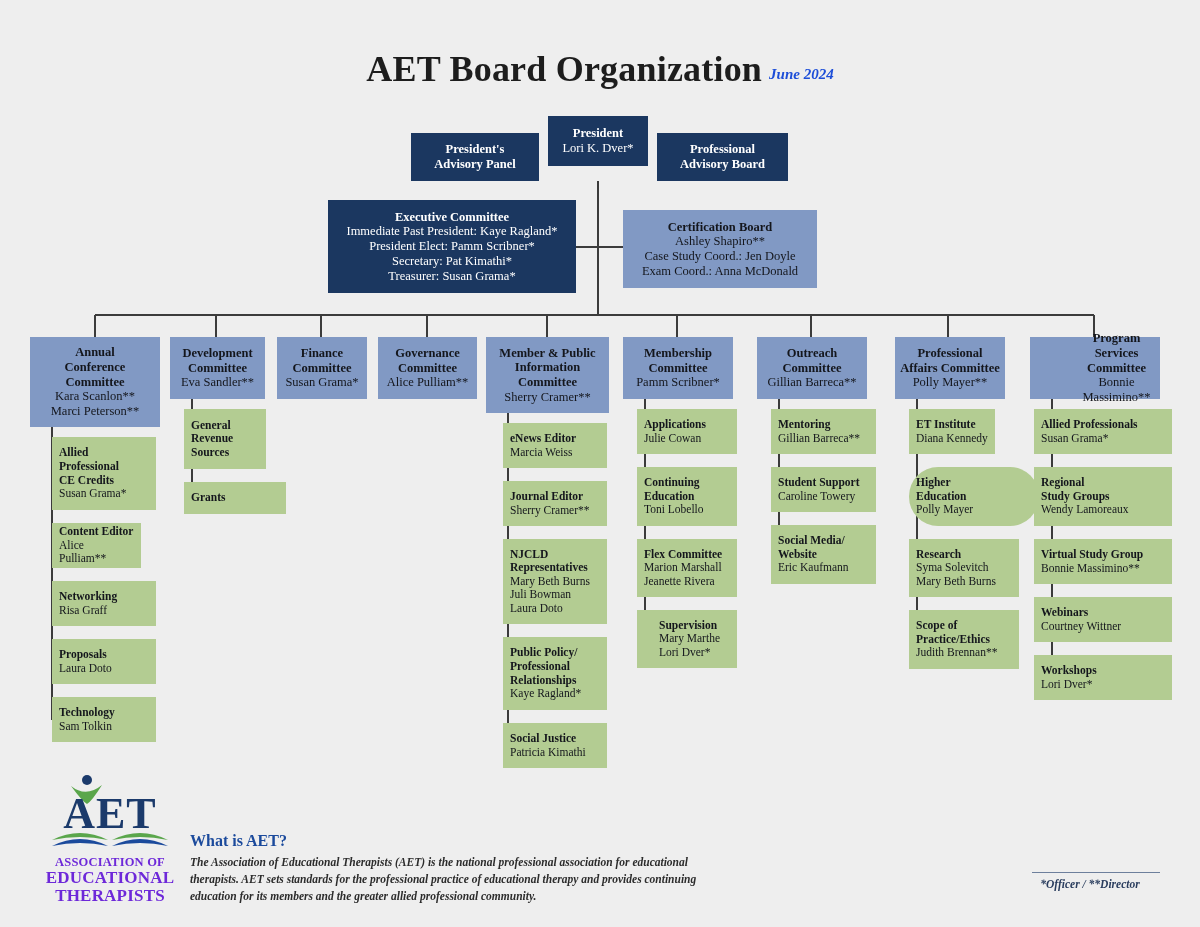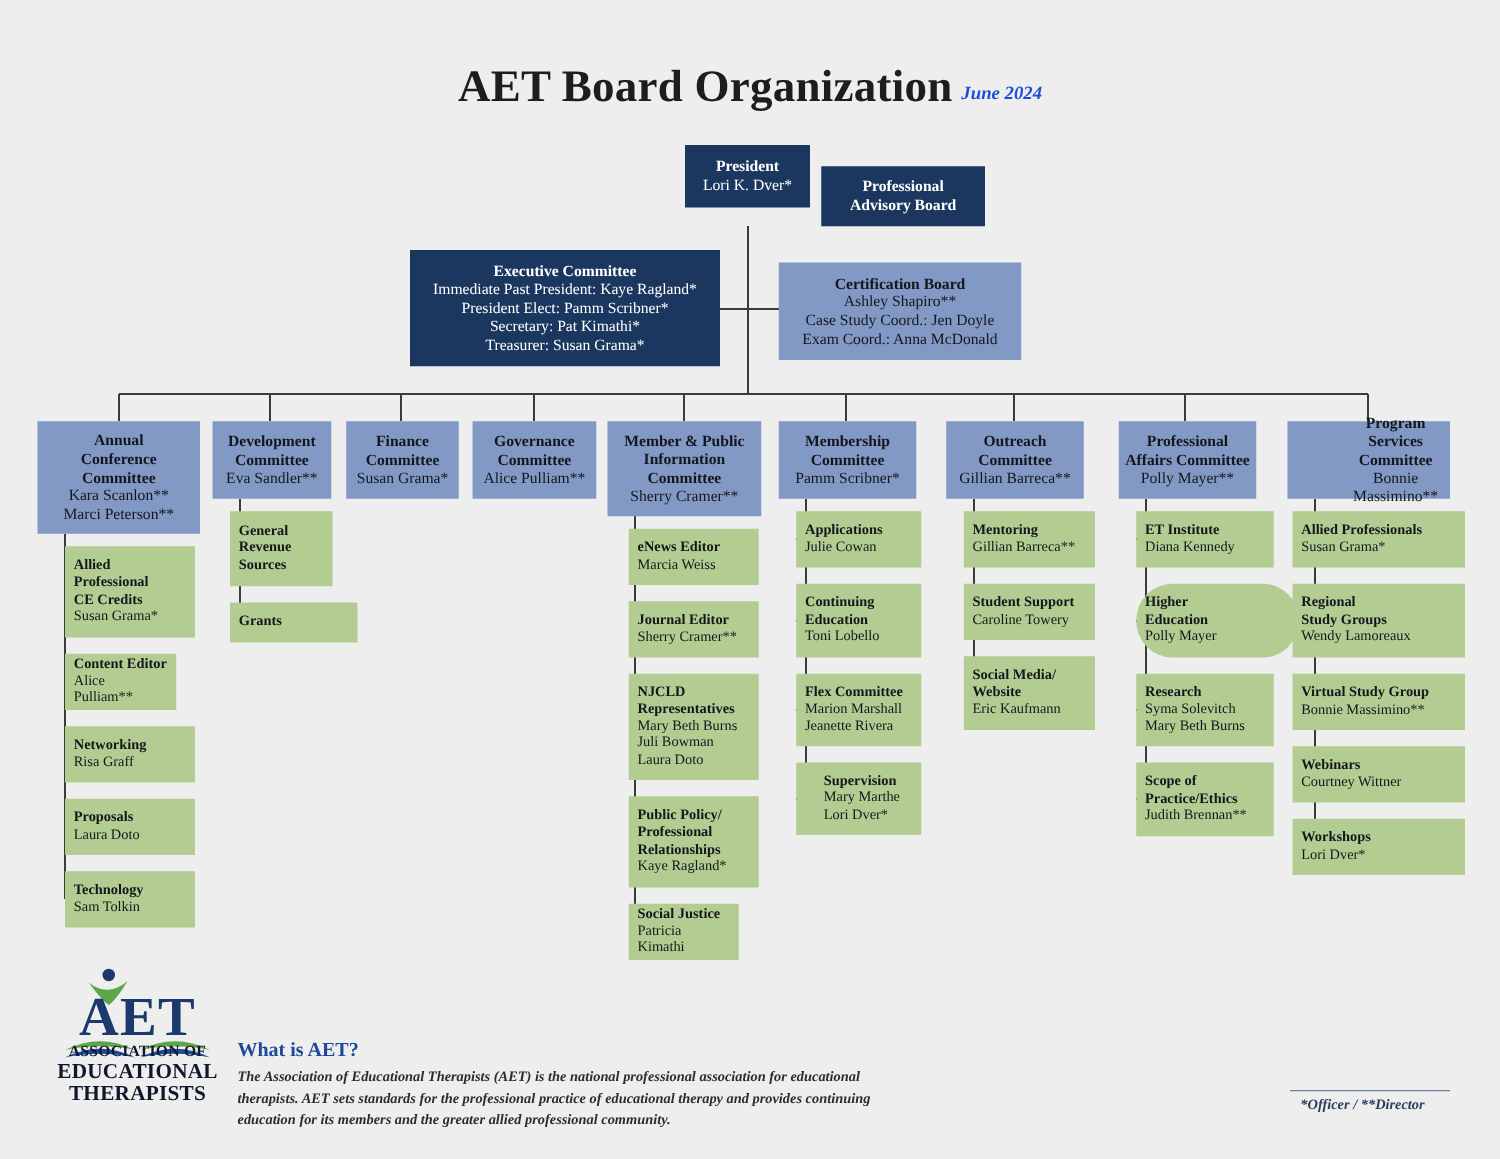--- a/index.html
+++ b/index.html
@@ -106,24 +106,24 @@
   .logo-wrap {
     position: absolute;
     left: 40px;
     top: 772px;
     width: 140px;
     height: 130px;
   }
   .logo-text {
     position: absolute;
     left: 0;
-    top: 63px;
+    top: 84px;
     width: 140px;
     text-align: center;
-    color: #0f172a;
+    color: #6d28d9;
     line-height: 1.06;
   }
   .logo-l1 { font-size: 12.5px; font-weight: bold; letter-spacing: 0.2px; }
   .logo-l2 { font-size: 17px; font-weight: bold; letter-spacing: 0.2px; }
   .logo-l3 { font-size: 17px; font-weight: bold; letter-spacing: 0.2px; }
 
   .about {
     position: absolute;
     left: 190px;
     top: 832px;
@@ -223,20 +223,23 @@
         <line x1="917" y1="399" x2="917" y2="639.5"></line>
         <line x1="1052" y1="431.5" x2="1034" y2="431.5"></line>
         <line x1="1052" y1="496.5" x2="1034" y2="496.5"></line>
         <line x1="1052" y1="561.5" x2="1034" y2="561.5"></line>
         <line x1="1052" y1="619.5" x2="1034" y2="619.5"></line>
         <line x1="1052" y1="677.5" x2="1034" y2="677.5"></line>
         <line x1="1052" y1="399" x2="1052" y2="677.5"></line>
       </g>
   </svg>
 
+  <div class="box navy" style="left:411px; top:133px; width:128px; height:48px;">
+    <span class="bt">President's<br>Advisory Panel</span>
+  </div>
 
   <div class="box navy" style="left:548px; top:116px; width:100px; height:50px;">
     <span class="bt">President</span>
     <span class="bn">Lori K. Dver*</span>
   </div>
 
   <div class="box navy" style="left:657px; top:133px; width:131px; height:48px;">
     <span class="bt">Professional<br>Advisory Board</span>
   </div>
 
@@ -314,21 +317,21 @@
       <div class="box green" style="left: 503px; top: 539px; width: 104px; height: 85px;">
         <span class="bt">NJCLD<br>Representatives</span>
         <span class="bn">Mary Beth Burns</span>
         <span class="bn">Juli Bowman</span>
         <span class="bn">Laura Doto</span>
       </div>
       <div class="box green" style="left: 503px; top: 637px; width: 104px; height: 73px;">
         <span class="bt">Public Policy/<br>Professional<br>Relationships</span>
         <span class="bn">Kaye Ragland*</span>
       </div>
-      <div class="box green" style="left: 503px; top: 723px; width: 88px; height: 45px;">
+      <div class="box green" style="left: 503px; top: 723px; width: 104px; height: 45px;">
         <span class="bt">Social Justice</span>
         <span class="bn">Patricia Kimathi</span>
       </div>
       <div class="box slate" style="left: 623px; top: 337px; width: 110px; height: 62px;">
         <span class="bt">Membership<br>Committee</span>
         <span class="bn">Pamm Scribner*</span>
       </div>
       <div class="box green" style="left: 637px; top: 409px; width: 100px; height: 45px;">
         <span class="bt">Applications</span>
         <span class="bn">Julie Cowan</span>
@@ -360,21 +363,21 @@
         <span class="bn">Caroline Towery</span>
       </div>
       <div class="box green" style="left: 771px; top: 525px; width: 105px; height: 59px;">
         <span class="bt">Social Media/<br>Website</span>
         <span class="bn">Eric Kaufmann</span>
       </div>
       <div class="box slate" style="left: 895px; top: 337px; width: 110px; height: 62px;">
         <span class="bt">Professional<br>Affairs Committee</span>
         <span class="bn">Polly Mayer**</span>
       </div>
-      <div class="box green" style="left: 909px; top: 409px; width: 110px; height: 45px;">
+      <div class="box green" style="left: 909px; top: 409px; width: 86px; height: 45px;">
         <span class="bt">ET Institute</span>
         <span class="bn">Diana Kennedy</span>
       </div>
       <div class="box green" style="left: 909px; top: 467px; width: 130px; height: 59px; border-radius: 29px;">
         <span class="bt">Higher<br>Education</span>
         <span class="bn">Polly Mayer</span>
       </div>
       <div class="box green" style="left: 909px; top: 539px; width: 110px; height: 58px;">
         <span class="bt">Research</span>
         <span class="bn">Syma Solevitch</span>

